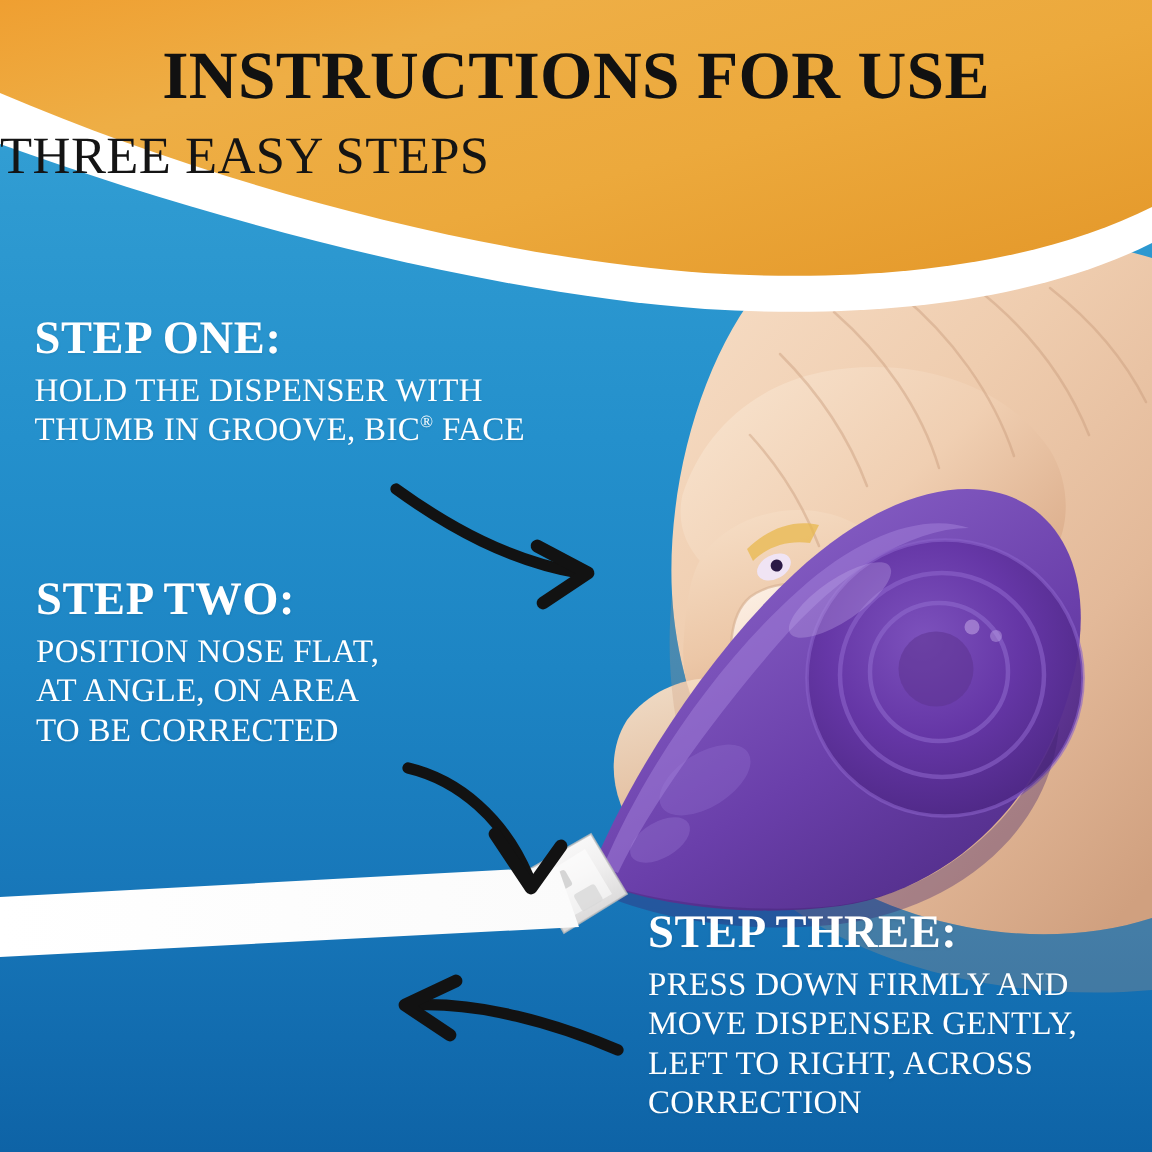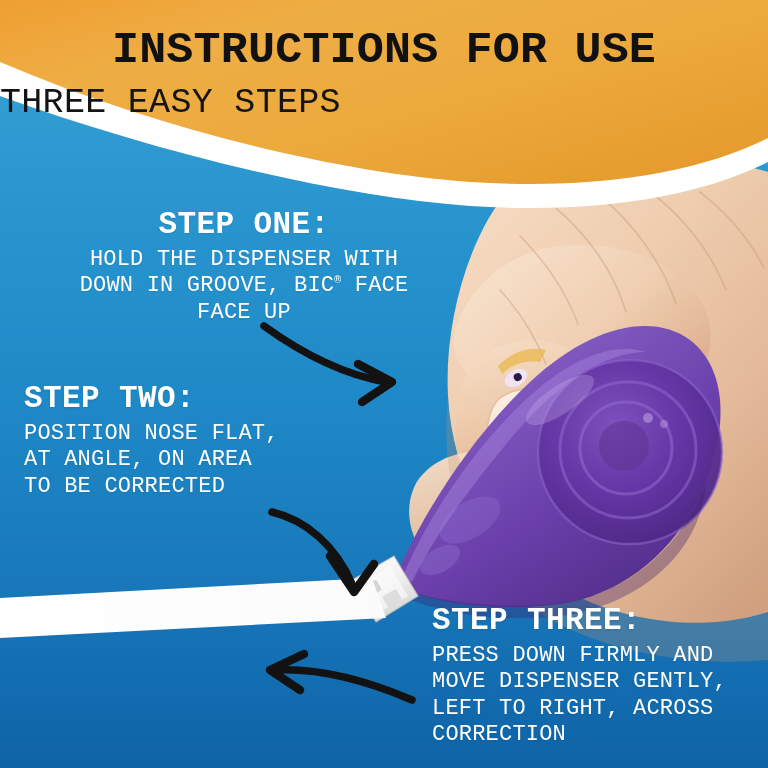--- a/index.html
+++ b/index.html
@@ -5,21 +5,21 @@
   html, body {
     margin: 0;
     padding: 0;
     background: #ffffff;
   }
   #poster {
     position: relative;
     width: 768px;
     height: 768px;
     overflow: hidden;
-    font-family: Liberation Mono, monospace;
+    font-family: Liberation Serif, serif;
     background: #c2410c;
   }
 
   
   .layer {
     position: absolute;
     inset: 0;
     width: 768px;
     height: 768px;
   }
@@ -82,21 +82,21 @@
     margin: 4px 0 0 0;
     white-space: pre-line;
     text-shadow: 0 1px 2px rgba(0,0,0,0.08);
   }
   .step-body sup {
     font-size: 0.52em;
     vertical-align: 0.72em;
     line-height: 0;
   }
 
-  #step-one   { left: 44px;  top: 208px; width: 400px; text-align: center; }
+  #step-one   { left: 23px;  top: 208px; width: 400px; }
   #step-two   { left: 24px;  top: 382px; width: 370px; }
   #step-three { left: 432px; top: 604px; width: 330px; }
 
   
   .art { position: absolute; left: 0; top: 0; }
 </style>
 </head>
 <body>
 
 <div id="poster">
@@ -268,21 +268,21 @@
 
     <path d="M0 0 L768 0 L768 138 C 700 172, 600 190, 470 182
              C 330 172, 150 126, 0 62 Z" fill="url(#orangeG)"></path>
   </svg>
 
   <div class="title-main">INSTRUCTIONS FOR USE</div>
   <div class="title-sub">THREE EASY STEPS</div>
 
   <div class="step" id="step-one">
     <p class="step-head">STEP ONE:</p>
-    <p class="step-body"><span>HOLD THE DISPENSER WITH</span><br><span>DOWN IN GROOVE, BIC</span><sup>®</sup><span> FACE</span><br><span>FACE UP</span></p>
+    <p class="step-body"><span>HOLD THE DISPENSER WITH</span><br><span>THUMB IN GROOVE, BIC</span><sup>®</sup><span> FACE</span><br></p>
   </div>
 
   <div class="step" id="step-two">
     <p class="step-head">STEP TWO:</p>
     <p class="step-body">POSITION NOSE FLAT,
 AT ANGLE, ON AREA
 TO BE CORRECTED</p>
   </div>
 
   <div class="step" id="step-three">

